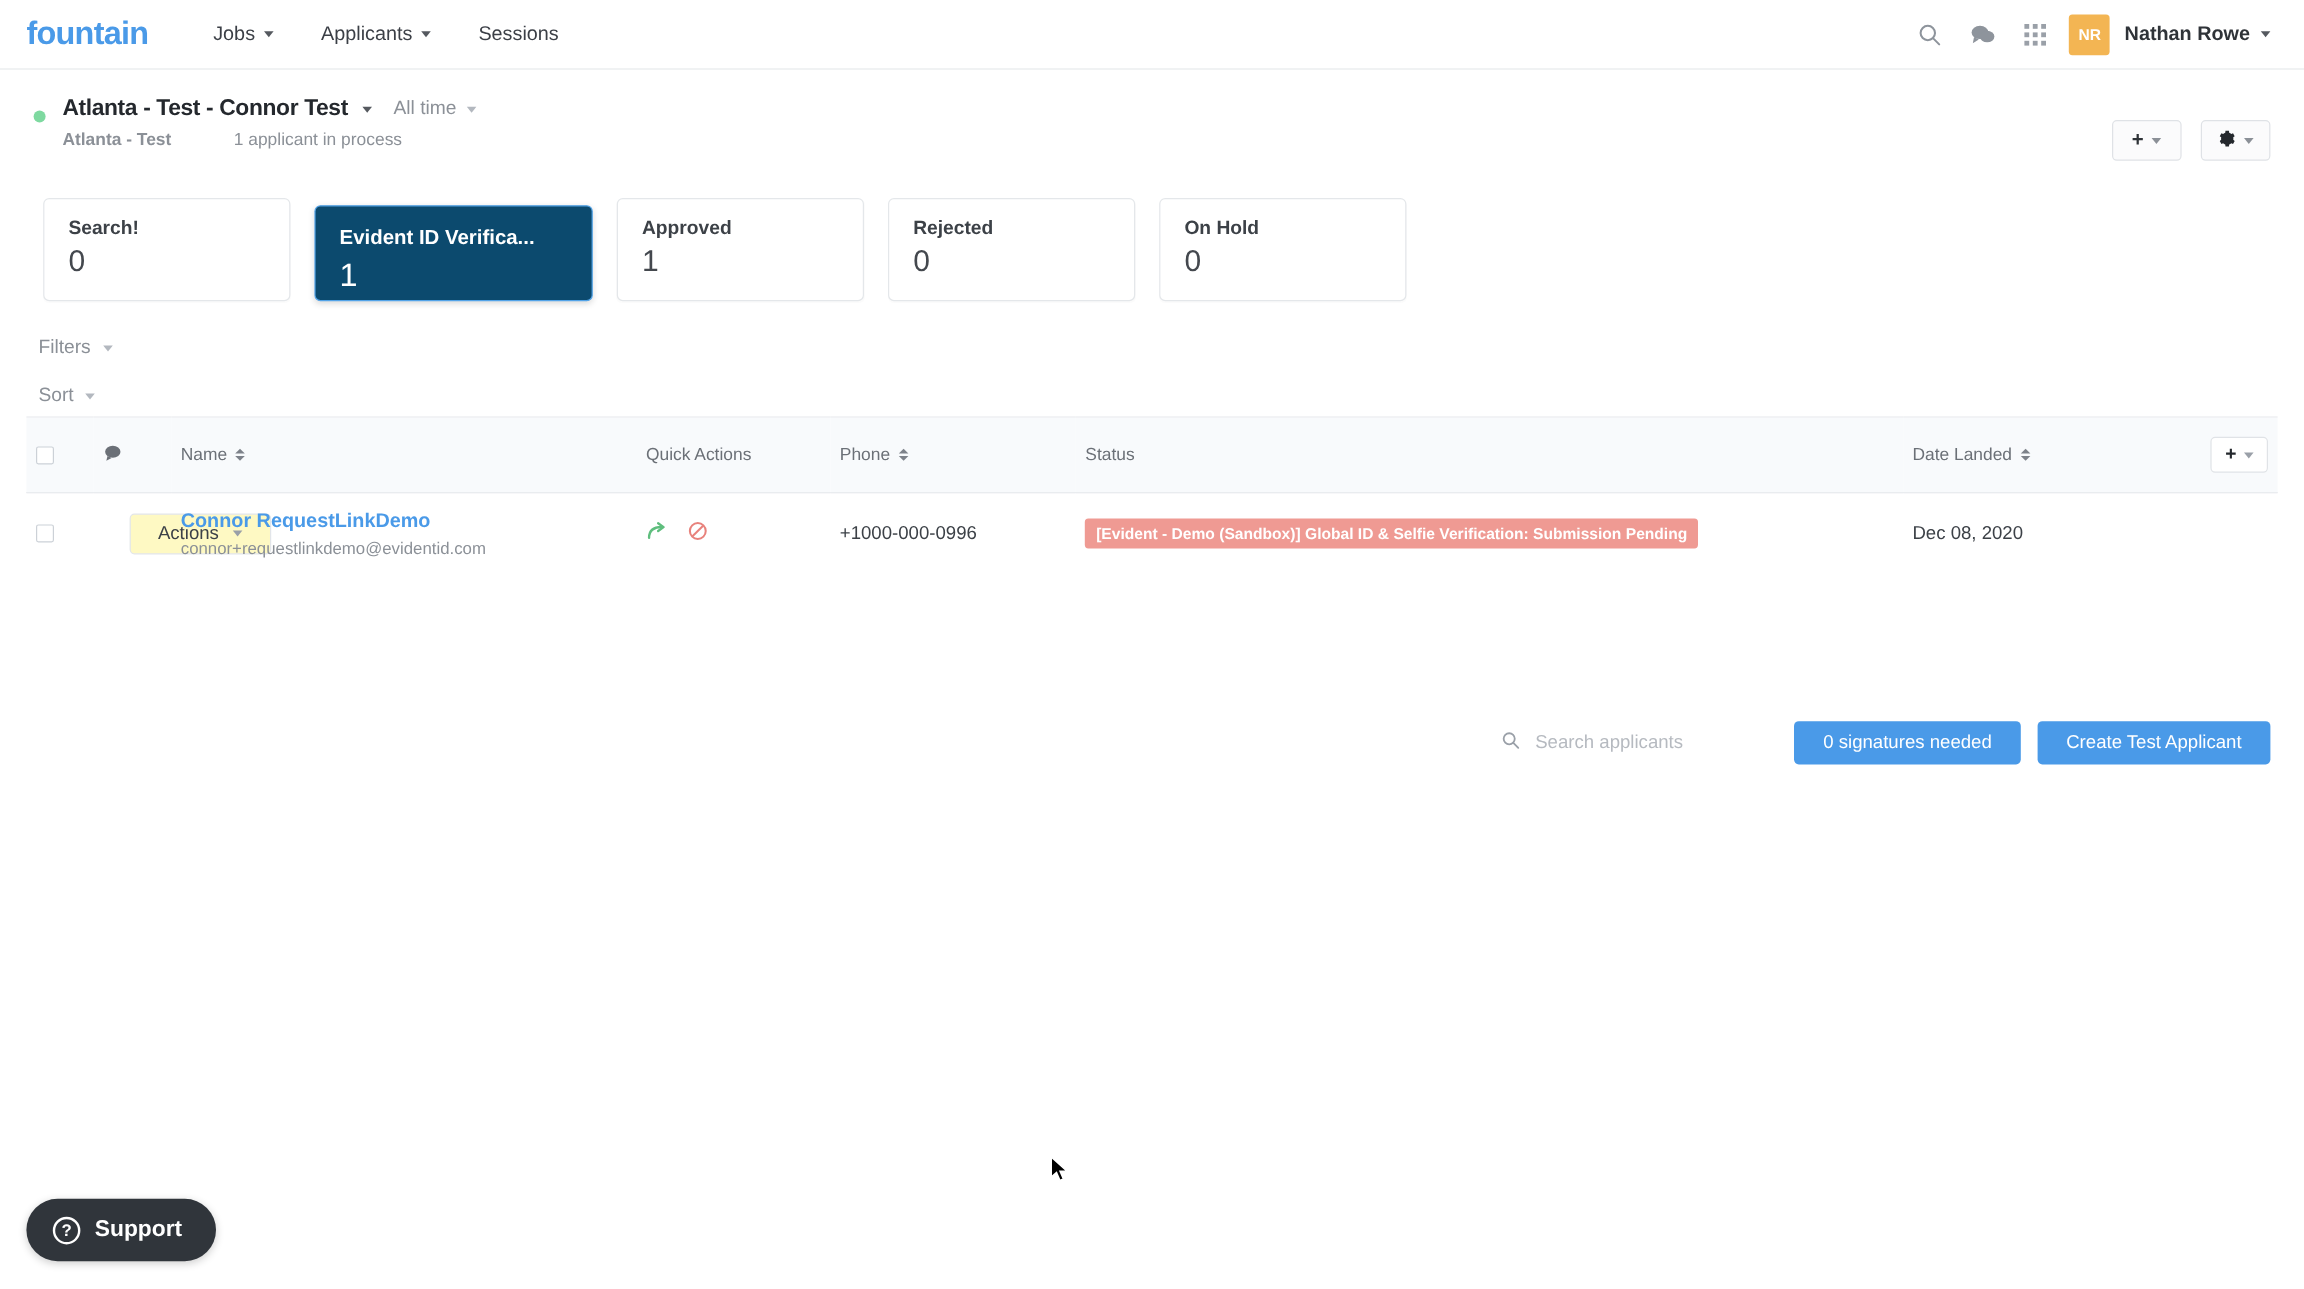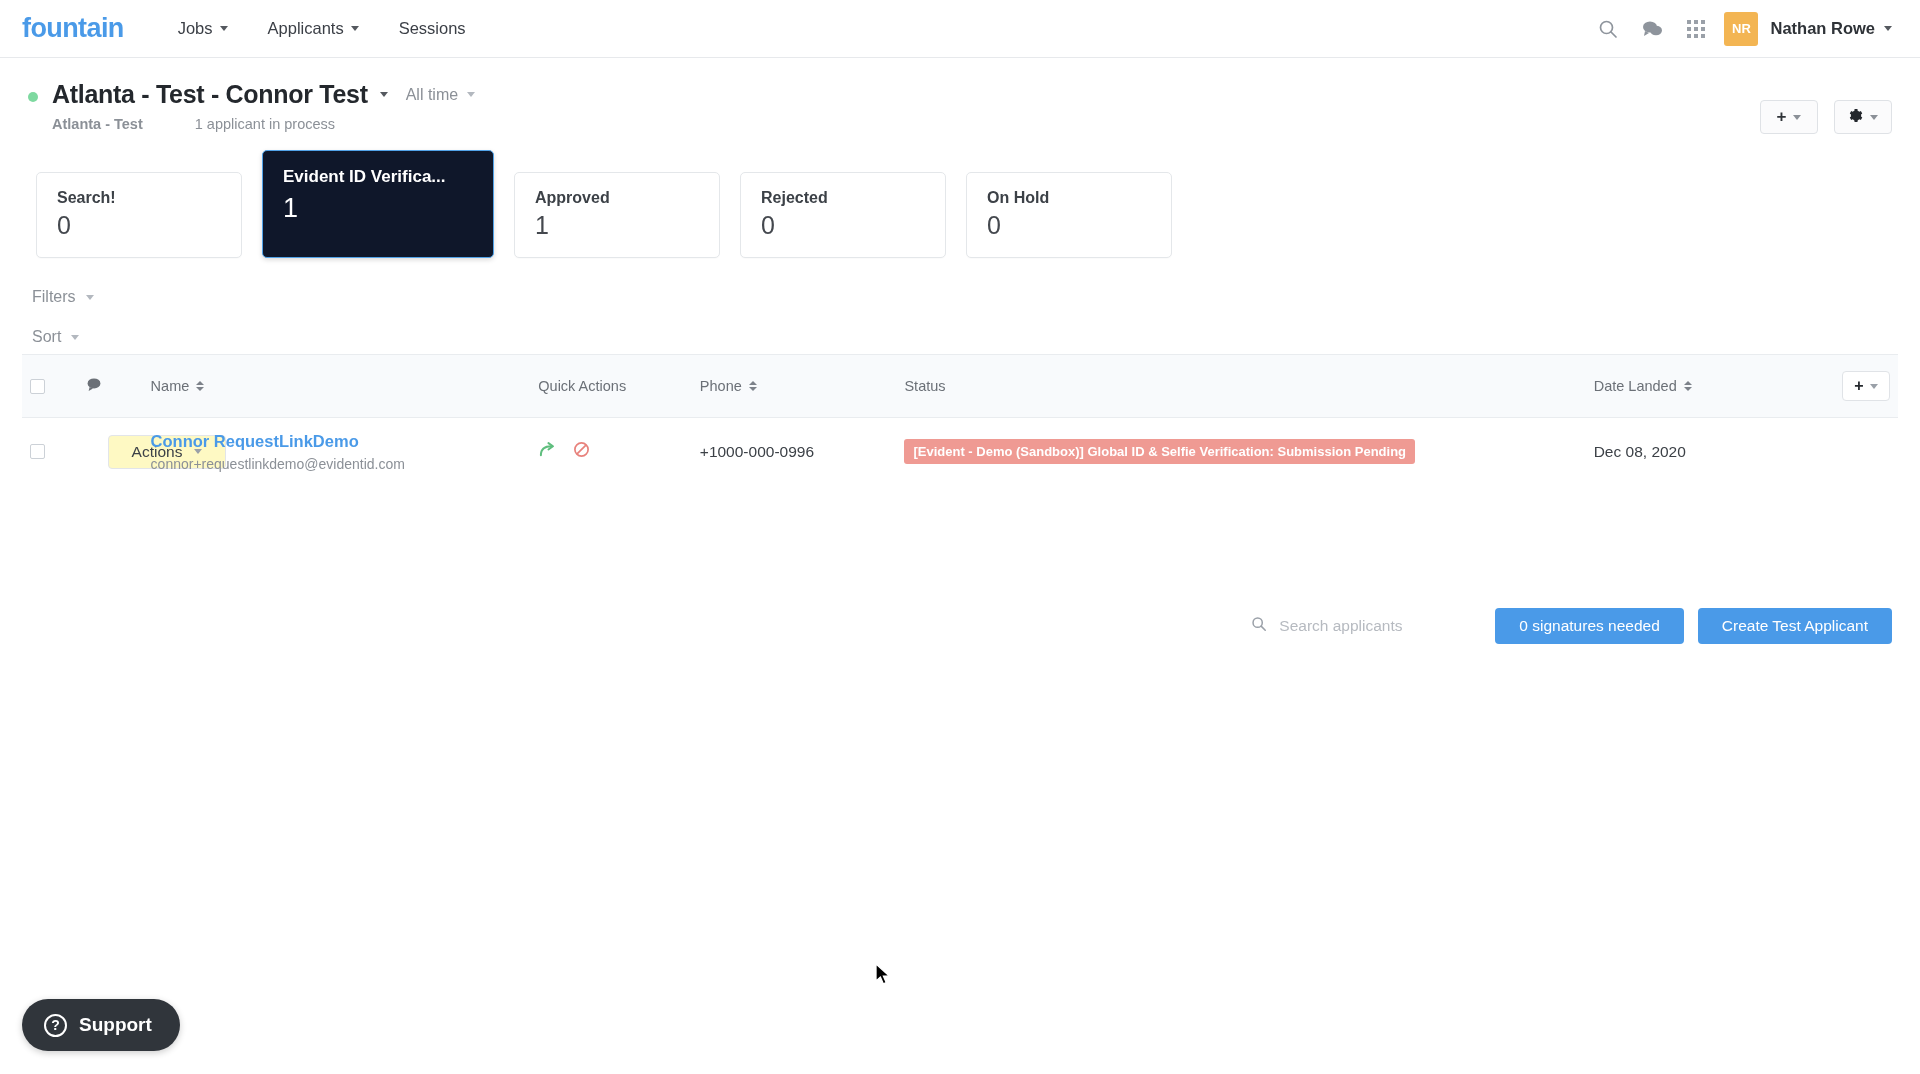--- a/index.html
+++ b/index.html
@@ -94,21 +94,21 @@
   .status-dot {
     width: 10px; height: 10px; border-radius: 50%;
     background: #7ed9a0;
     margin-top: 12px;
     margin-right: 14px;
     flex: none;
   }
   .title-block { display: flex; flex-direction: column; }
   .title-row { display: flex; align-items: center; gap: 12px; }
   .page-title {
-    font-size: 25px;
+    font-size: 19px;
     font-weight: 700;
     color: #24282d;
     letter-spacing: -0.3px;
   }
   .alltime {
     font-size: 16px;
     color: #8b9097;
     display: flex; align-items: center; gap: 9px;
     cursor: pointer;
     margin-left: 6px;
@@ -154,22 +154,22 @@
     height: 86px;
     border: 1px solid #e4e7ea;
     border-radius: 5px;
     background: #fff;
     padding: 16px 0 0 20px;
     cursor: pointer;
     box-shadow: 0 1px 1px rgba(0,0,0,0.02);
   }
   .stage-card.active {
     width: 232px;
-    height: 108px;
-    background: #0f172a;
+    height: 80px;
+    background: #0c4a6e;
     border-color: #52a3e8;
     box-shadow: 0 2px 5px rgba(0,0,0,0.14);
   }
   .stage-label {
     font-size: 16px;
     font-weight: 700;
     color: #3c4147;
     white-space: nowrap;
     overflow: hidden;
   }

